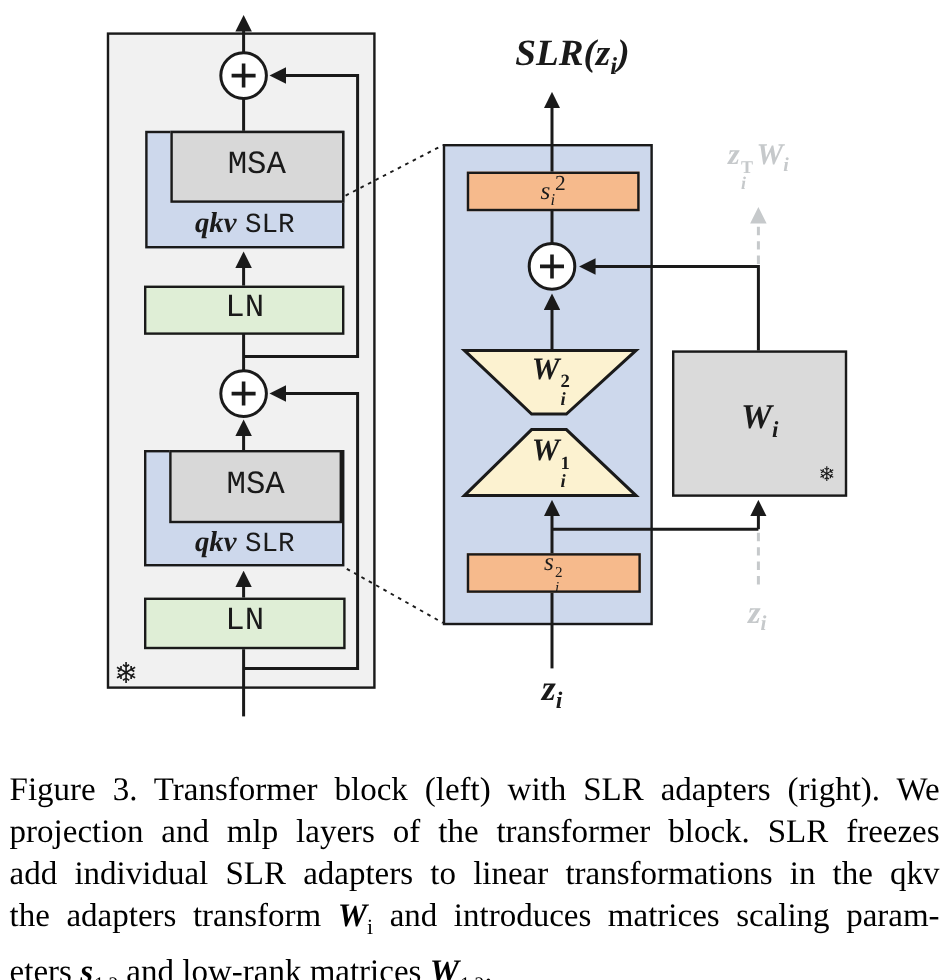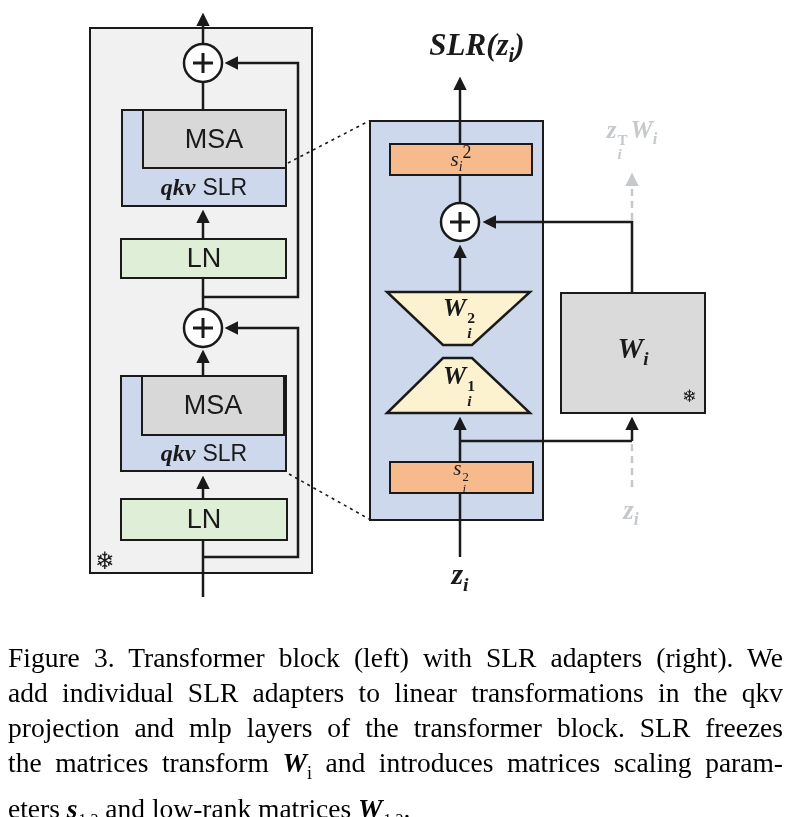--- a/index.html
+++ b/index.html
@@ -2,21 +2,21 @@
 <html><head>
 <meta charset="utf-8">
 <style>
   html,body{margin:0;padding:0;background:#ffffff;}
   body{width:791px;height:817px;position:relative;overflow:hidden;
        font-family:"Liberation Serif",serif;color:#111;}
   .canvas{position:absolute;left:0;top:0;width:791px;height:620px;}
   .box{position:absolute;box-sizing:border-box;border:2.5px solid #1a1a1a;}
   .lbl{position:absolute;transform:translate(-50%,-50%);white-space:nowrap;
        color:#1a1a1a;line-height:1;}
-  .sans{font-family:Liberation Sans, sans-serif;}
+  .sans{font-family:Liberation Mono, monospace;}
   .mvar{font-family:"Liberation Serif",serif;font-style:italic;}
   .b{font-weight:bold;}
   .ghost{color:#c6c9cb;}
   sub{font-size:0.66em;}
   .big2{font-size:0.85em;vertical-align:0.45em;font-style:normal;}
   .supsub{display:inline-flex;flex-direction:column;align-items:flex-start;
           font-size:0.60em;line-height:0.95;vertical-align:-0.45em;margin-left:1px;}
   .supsub .ss-sup,.supsub .ss-sub{display:block;font-style:italic;}
   .supsub .ss-sup{font-style:normal;}
   svg{position:absolute;left:0;top:0;}
@@ -166,24 +166,24 @@
         <span class="ss-sub">i</span>
       </span><span style="margin-left:3px;">W</span><sub>i</sub>
   </div>
   <div class="lbl mvar b ghost" style="left:631px;top:513px;font-size:27px;">
     <span>z</span><sub>i</sub>
   </div>
 </div>
 
 <div class="caption">
   <div class="cap-line just">Figure 3. Transformer block (left) with SLR adapters (right). We</div>
+  <div class="cap-line just">projection and mlp layers of the transformer block. SLR freezes</div>
   <div class="cap-line just">add individual SLR adapters to linear transformations in the qkv</div>
-  <div class="cap-line just">projection and mlp layers of the transformer block. SLR freezes</div>
   <div class="cap-line just">
-    <span>the matrices transform </span><span class="mvar b">W</span><sub>i</sub><span> and introduces matrices scaling param-</span>
+    <span>the adapters transform </span><span class="mvar b">W</span><sub>i</sub><span> and introduces matrices scaling param-</span>
   </div>
   <div class="cap-line">
     <span>eters </span><span class="mvar b">s</span><span class="supsub">
         <span class="ss-sup">1,2</span>
       </span><span> and low-rank matrices </span><span class="mvar b">W</span><span class="supsub">
         <span class="ss-sup">1,2</span>
       </span><span>.</span>
   </div>
 </div>
 

